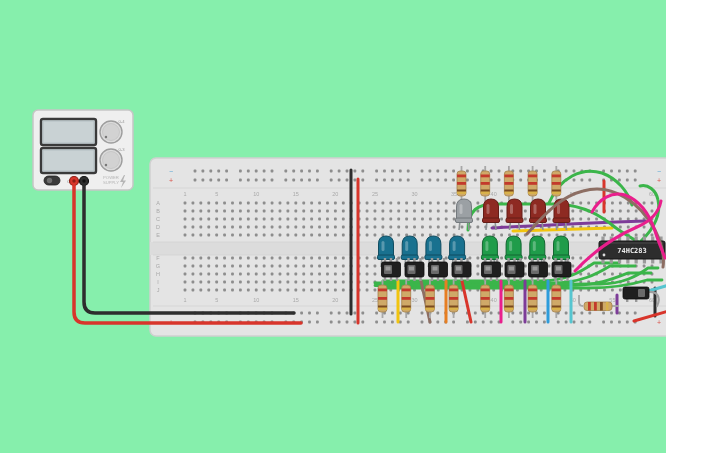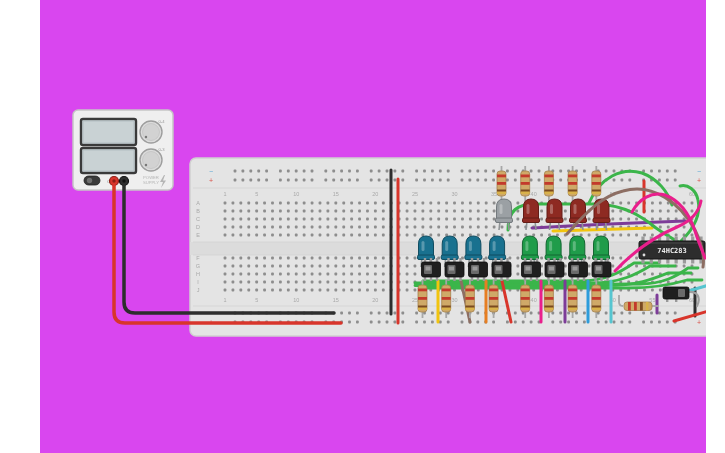--- a/index.html
+++ b/index.html
@@ -1,17 +1,17 @@
 <!DOCTYPE html>
 <html><head>
 <meta charset="utf-8">
 <style>
   html,body{margin:0;padding:0;background:#ffffff;}
-  #workspace{position:relative;width:666px;height:453px;background:#d946ef;overflow:hidden;
-    font-family:"Liberation Sans", sans-serif;margin-left:40px;}
+  #workspace{position:relative;width:666px;height:453px;background:#86efac;overflow:hidden;
+    font-family:"Liberation Sans", sans-serif;}
   svg text{user-select:none;}
 </style>
 </head>
 <body>
 
 <div id="workspace">
   <svg id="scene" width="725" height="453" viewBox="0 0 725 453" xmlns="http://www.w3.org/2000/svg">
       <g>
         <rect x="150" y="158" width="540" height="178" rx="6" fill="#e4e4e4" stroke="#d0d0d0" stroke-width="1.5"></rect>
         <rect x="150" y="242" width="540" height="13" fill="#dcdcdc"></rect>

